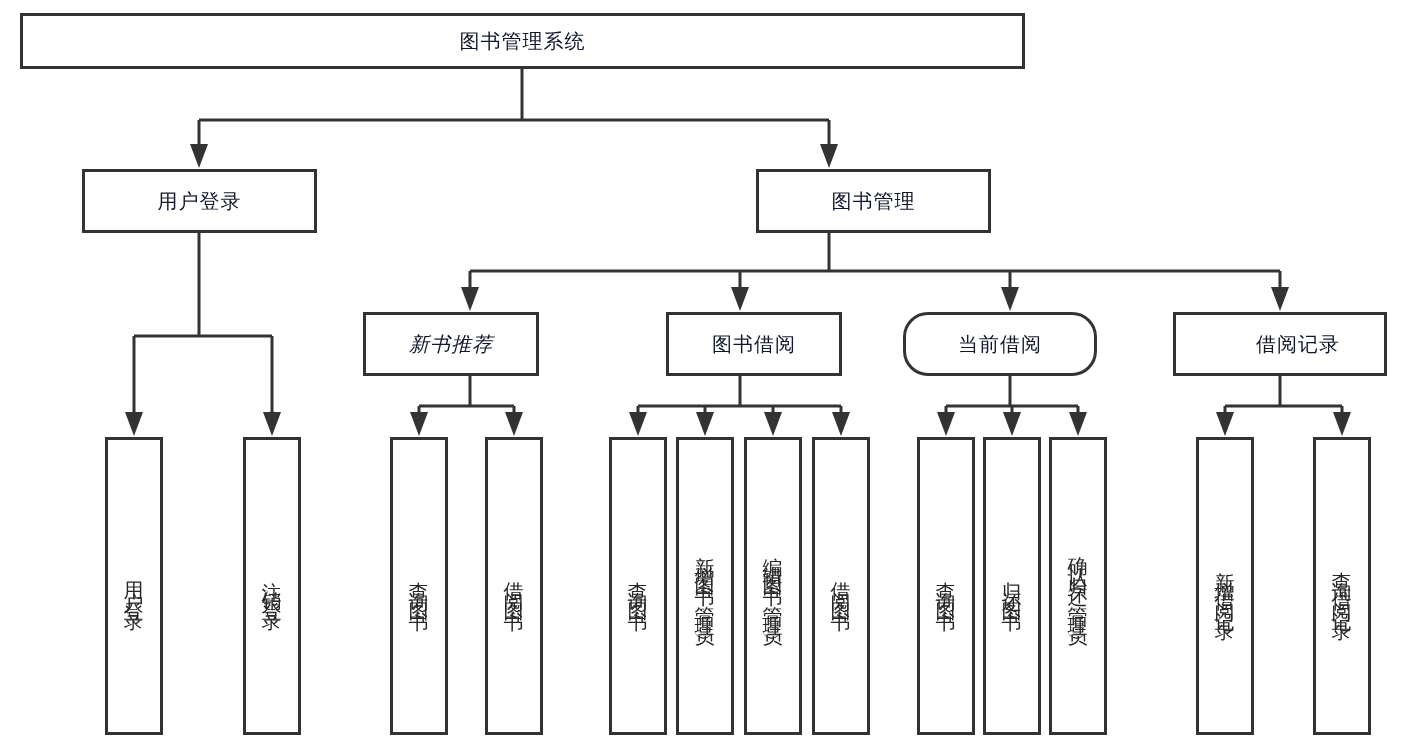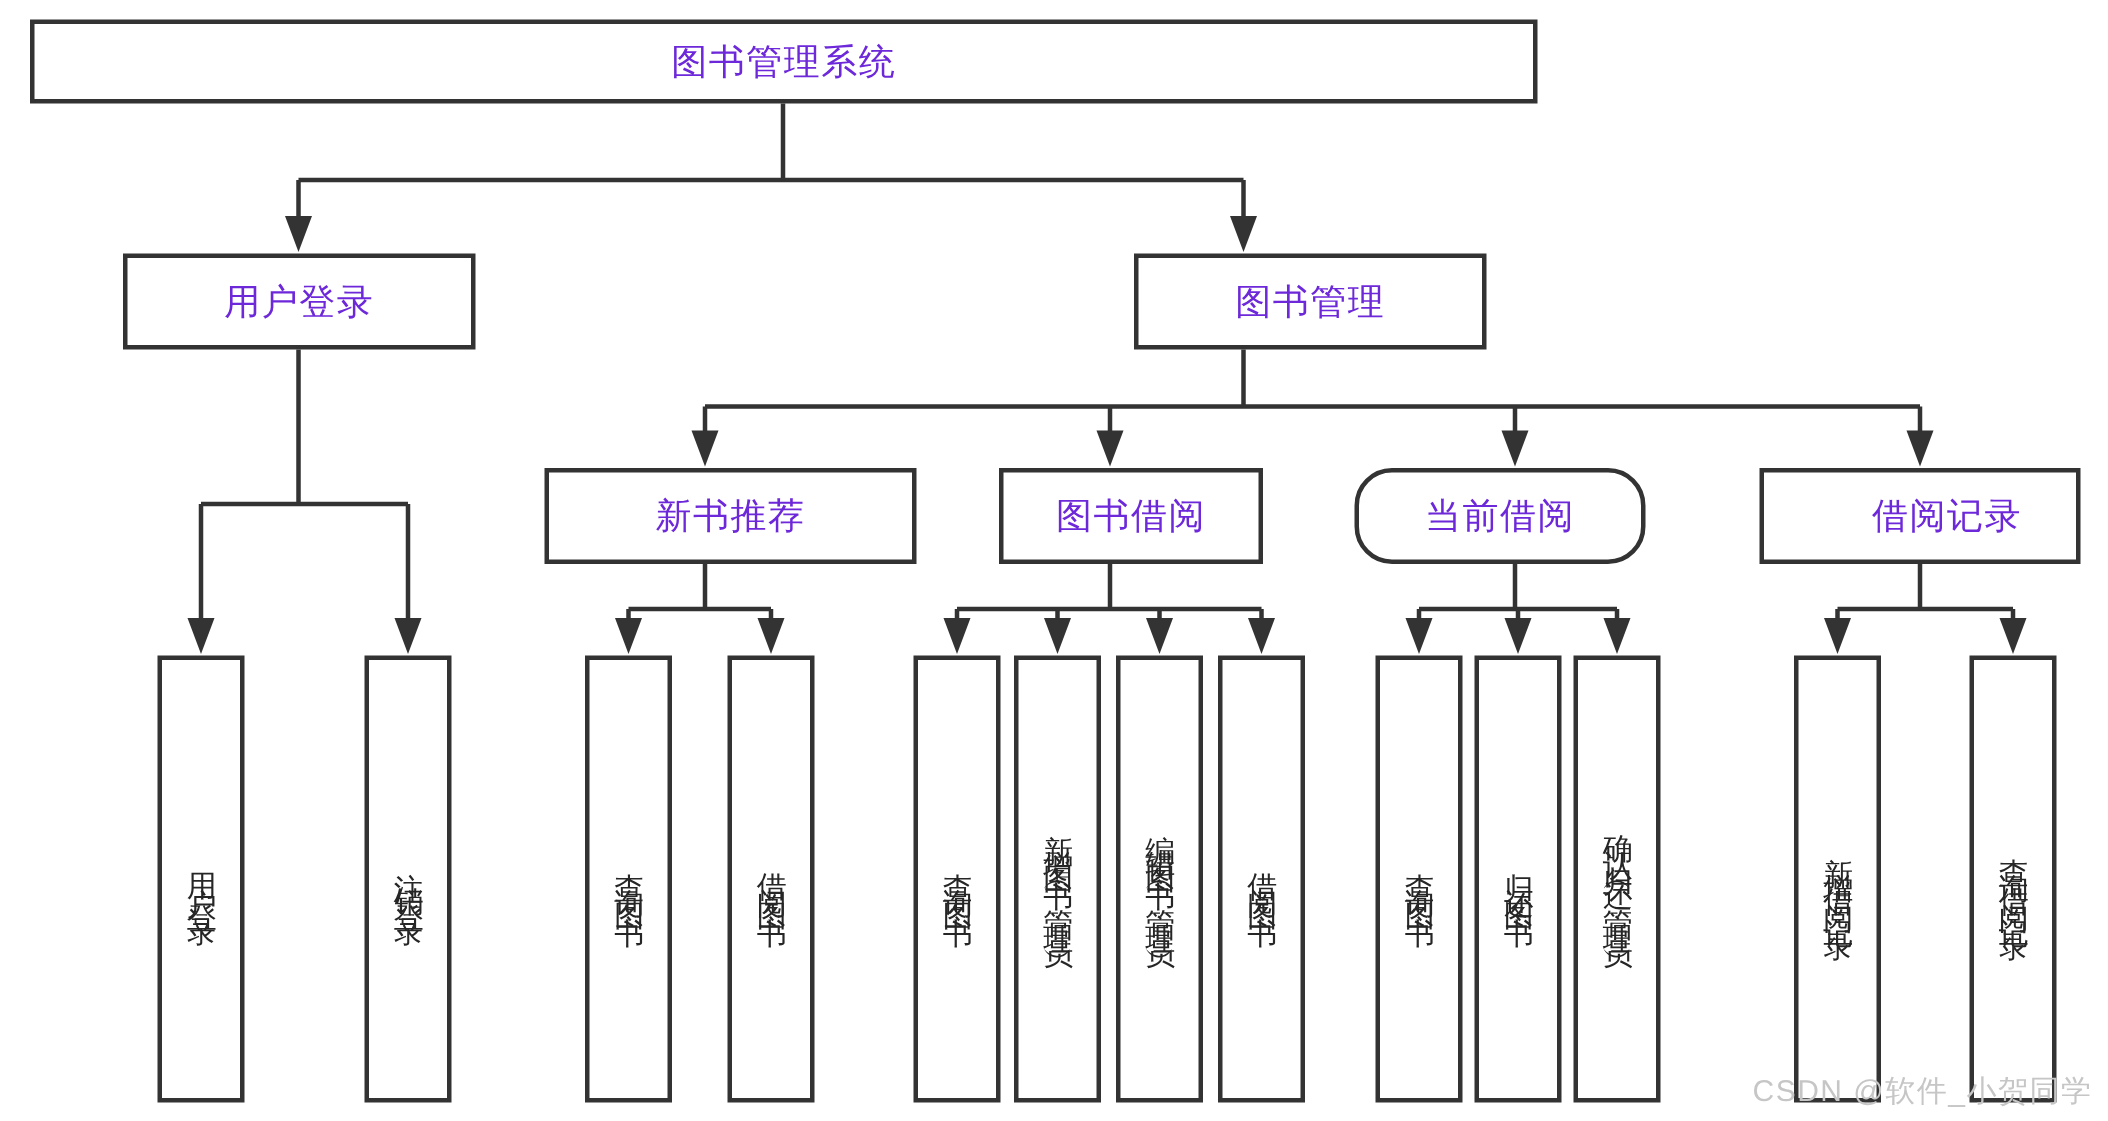--- a/index.html
+++ b/index.html
@@ -31,23 +31,23 @@
     border: 3px solid #333333;
     display: flex;
     align-items: center;
     justify-content: center;
     z-index: 2;
   }
   .hbox {
     height: 64px;
   }
   .hbox .label {
-    font-size: 24px;
+    font-size: 20px;
     letter-spacing: 1px;
-    color: #6d28d9;
+    color: #0f172a;
     white-space: nowrap;
   }
   .vbox {
     top: 437px;
     width: 58px;
     height: 298px;
   }
   .vbox .vlabel {
     writing-mode: vertical-rl;
     text-orientation: mixed;
@@ -110,21 +110,21 @@
     <span class="label">图书管理系统</span>
   </div>
 
   <div class="node hbox" style="left:82px; top:169px; width:235px;">
     <span class="label">用户登录</span>
   </div>
   <div class="node hbox" style="left:712px; top:169px; width:235px;margin-left:44px;">
     <span class="label">图书管理</span>
   </div>
 
-  <div class="node hbox" style="left:363px; top:312px; width:248px;">
+  <div class="node hbox" style="left:363px; top:312px; width:176px;font-style:italic;">
     <span class="label">新书推荐</span>
   </div>
   <div class="node hbox" style="left:666px; top:312px; width:176px;">
     <span class="label">图书借阅</span>
   </div>
   <div class="node hbox" style="left:903px; top:312px; width:194px;border-radius:25px;">
     <span class="label">当前借阅</span>
   </div>
   <div class="node hbox" style="left:1173px; top:312px; width:214px;padding-left:36px;">
     <span class="label">借阅记录</span>
@@ -167,15 +167,14 @@
     <span class="vlabel">确认归还（管理员）</span>
   </div>
 
   <div class="node vbox" style="left:1196px;">
     <span class="vlabel">新增借阅记录</span>
   </div>
   <div class="node vbox" style="left:1313px;">
     <span class="vlabel">查询借阅记录</span>
   </div>
 
-  <div class="watermark">CSDN @软件_小贺同学</div>
 
 </div>
 
 </body></html>

